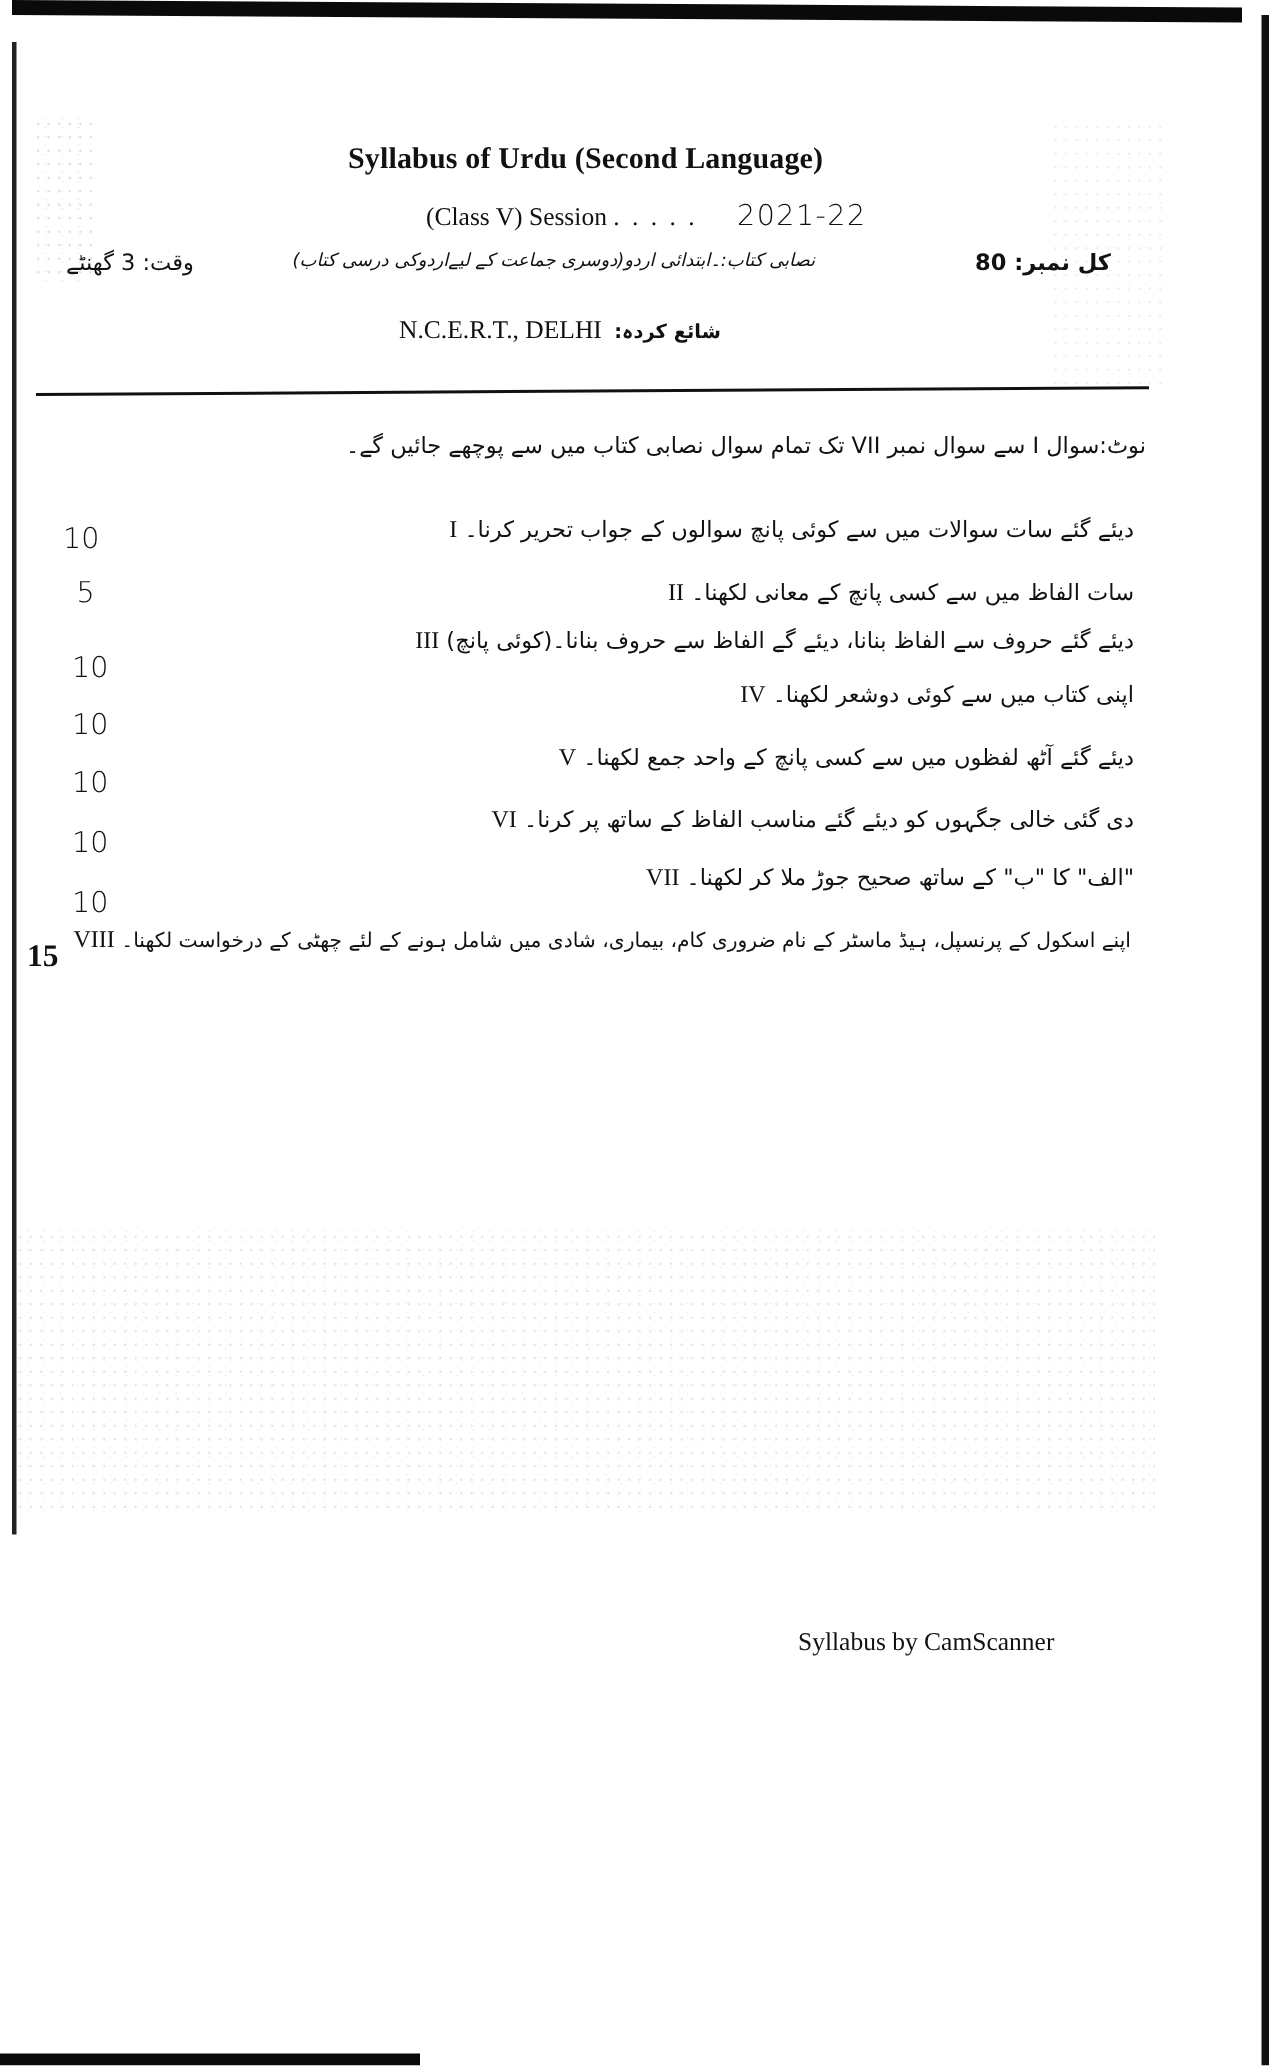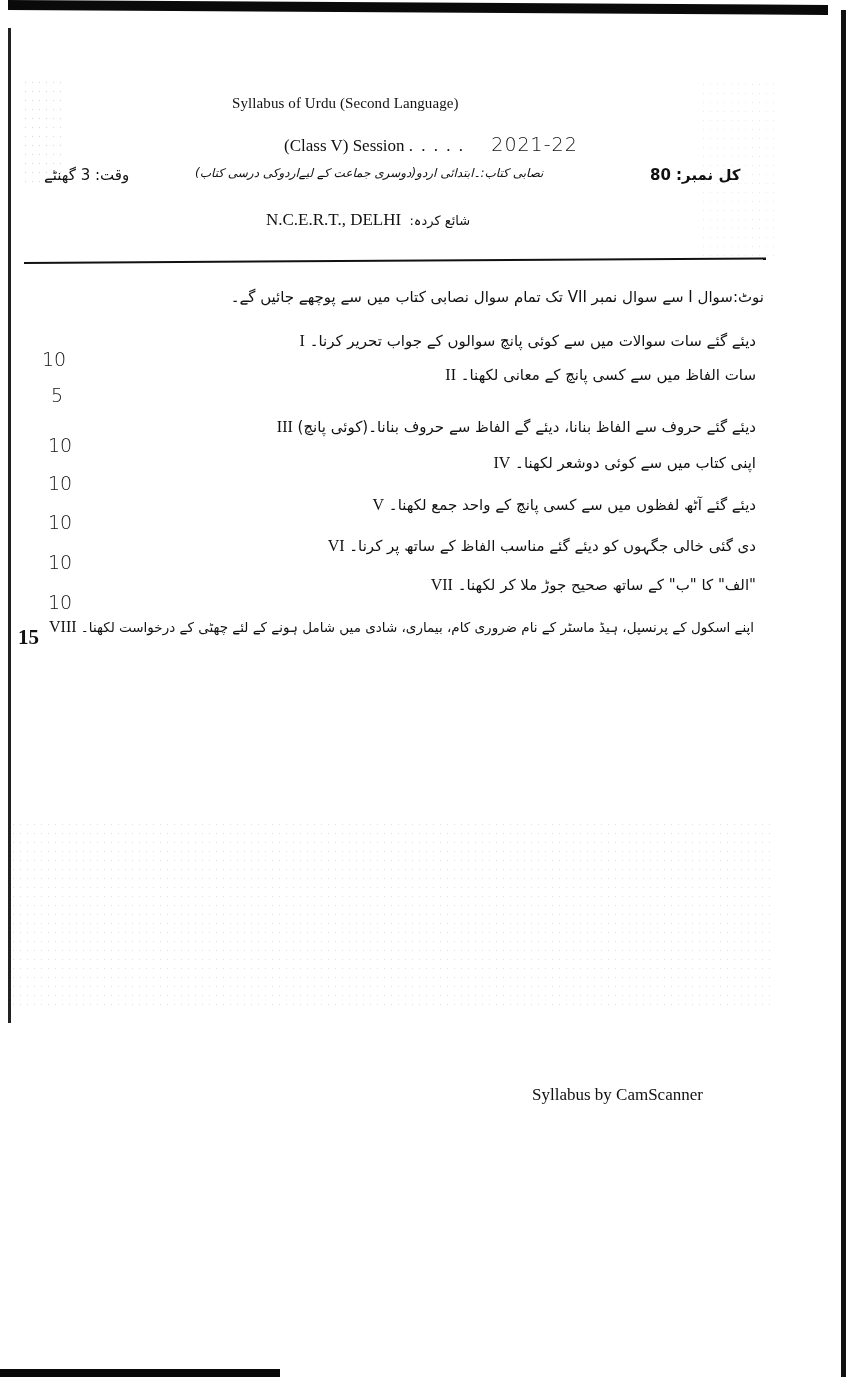--- a/index.html
+++ b/index.html
@@ -22,36 +22,36 @@
   .right-border {
     position:absolute; left:841px; top:10px; width:5px; height:1367px; background:#111;
   }
   .noise {
     position:absolute; background-image:
       radial-gradient(#bbb 0.6px, transparent 0.8px),
       radial-gradient(#ccc 0.5px, transparent 0.7px);
     background-size:7px 9px, 11px 6px; background-position:0 0, 3px 4px; opacity:0.55;
   }
   .header-title {
-    position:absolute; left:232px; top:95px; font-size:15px; letter-spacing:0.1px;
+    position:absolute; left:232px; top:95px; font-size:20px; letter-spacing:0.1px;font-weight:bold;
   }
   .class-line { position:absolute; left:284px; top:133px; font-size:17px; }
   .class-line .dots { letter-spacing:2px; }
   .class-line .year {
     font-family:"DejaVu Sans", sans-serif; font-size:19px; font-weight:300;
     margin-left:22px; letter-spacing:1px;
   }
   .urdu {
     font-family:"DejaVu Sans", sans-serif; direction:rtl; unicode-bidi:plaintext;
   }
   .time-label { position:absolute; left:44px; top:166px; font-size:15px; font-weight:normal; }
   .book-label { position:absolute; left:195px; top:166px; font-size:12px; font-style:italic; }
   .marks-total { position:absolute; left:650px; top:166px; font-size:15px; font-weight:bold; }
   .publisher-line { position:absolute; left:266px; top:210px; font-size:17px; }
-  .publisher-line .urdu { font-size:13px; margin-left:4px; }
+  .publisher-line .urdu { font-size:13px; margin-left:4px;font-weight:bold; }
   .divider {
     position:absolute; left:24px; top:262px; width:742px; height:2px; background:#111;
     transform:rotate(-0.35deg); transform-origin:left center;
   }
   .note {
     position:absolute; right:82px; top:288px; font-size:15px; text-align:left;
   }
   .q-row {
     position:absolute; right:90px; font-size:15px; text-align:right; white-space:nowrap;
   }
@@ -89,27 +89,27 @@
 
 <div class="publisher-line">
   <span>N.C.E.R.T., DELHI</span>
   <span class="urdu">شائع کردہ:</span>
 </div>
 
 <div class="divider"></div>
 
 <div class="note urdu">نوٹ:سوال I سے سوال نمبر VII تک تمام سوال نصابی کتاب میں سے پوچھے جائیں گے۔</div>
 
-<div class="q-row urdu" style="top:332px;">
+<div class="q-row urdu" style="top:344px;">
   <span>دیئے گئے سات سوالات میں سے کوئی پانچ سوالوں کے جواب تحریر کرنا۔</span>
   <span class="num">I</span>
 </div>
 <div class="mark" style="left:42px;top:337px;">10</div>
 
-<div class="q-row urdu" style="top:366px;">
+<div class="q-row urdu" style="top:386px;">
   <span>سات الفاظ میں سے کسی پانچ کے معانی لکھنا۔</span>
   <span class="num">II</span>
 </div>
 <div class="mark" style="left:51px;top:373px;">5</div>
 
 <div class="q-row urdu" style="top:390px;margin-top:28px;">
   <span>دیئے گئے حروف سے الفاظ بنانا، دیئے گے الفاظ سے حروف بنانا۔(کوئی پانچ)</span>
   <span class="num">III</span>
 </div>
 <div class="mark" style="left:48px;top:423px;">10</div>

